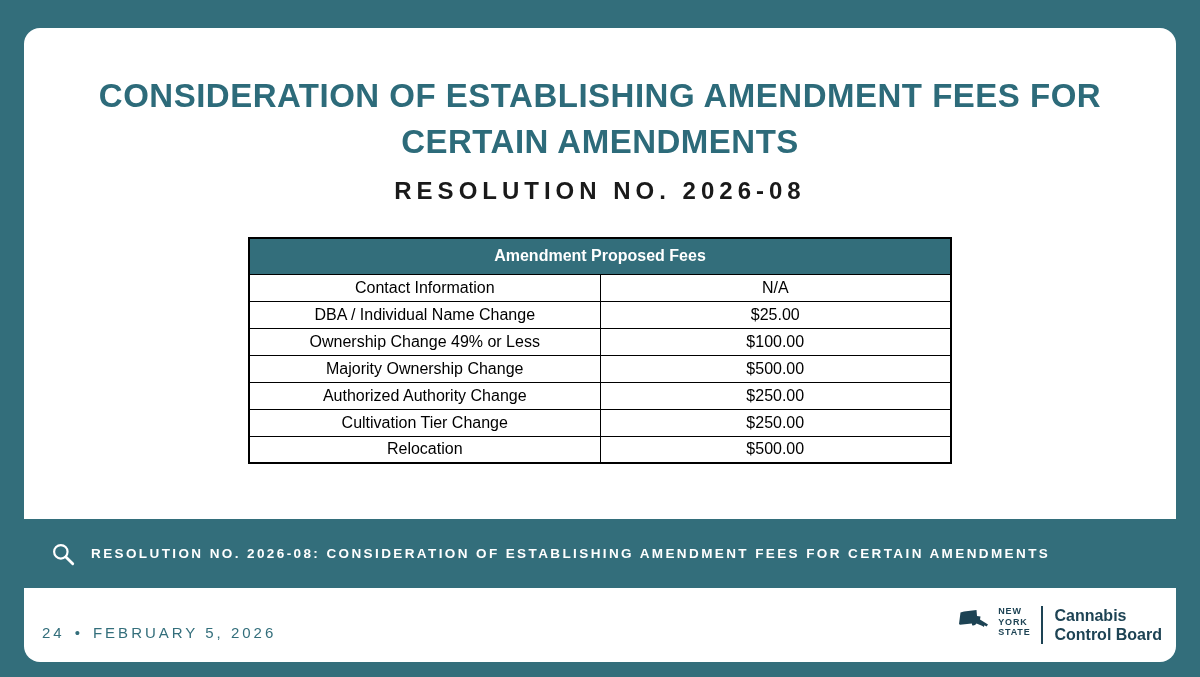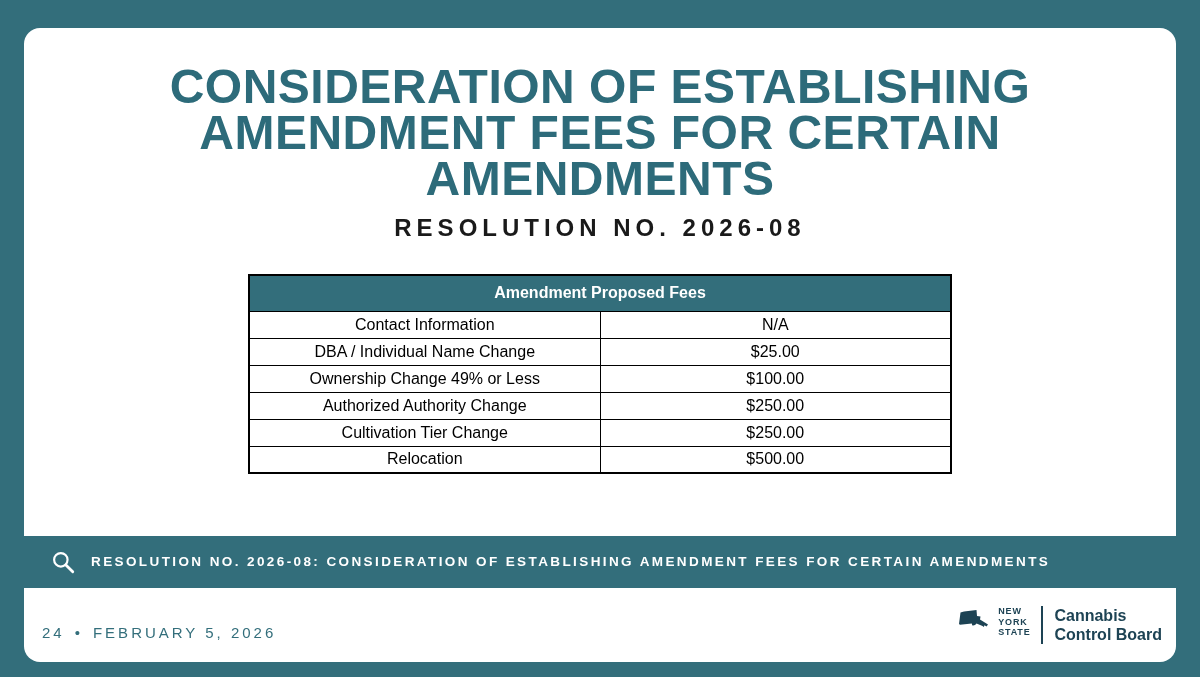--- a/index.html
+++ b/index.html
@@ -15,25 +15,25 @@
   }
   .main {
     background: #ffffff;
     border-radius: 16px 16px 0 0;
     flex: 1;
     padding-top: 34px;
   }
   .title {
     color: #2d6b7a;
     font-weight: bold;
-    font-size: 48px;
+    font-size: 33px;
     line-height: 46px;
     text-align: center;
     max-width: 1080px;
-    margin: 2px auto;
+    margin: 11px auto;
     letter-spacing: 0.5px;
   }
   .subtitle {
     margin-top: 12px;
     text-align: center;
     font-size: 24px;
     font-weight: bold;
     letter-spacing: 5px;
     color: #1a1a1a;
   }
@@ -57,21 +57,21 @@
     border: 1px solid #000;
     font-size: 16px;
     color: #000;
     text-align: center;
     height: 27px;
     padding: 1px 6px;
   }
   table.fees td.item { width: 466px; margin-left: 20px; }
   table.fees td.amount { width: 238px; }
   .band {
-    height: 52px;
+    height: 69px;
     background: #336e7b;
     display: flex;
     align-items: center;
     gap: 15px;
     padding: 0 26px;
   }
   .mag { display: inline-flex; flex: 0 0 auto; }
   .band-text {
     color: #ffffff;
     font-weight: bold;
@@ -141,20 +141,24 @@
           <td class="item">Contact Information</td>
           <td class="amount">N/A</td>
         </tr>
         <tr>
           <td class="item">DBA / Individual Name Change</td>
           <td class="amount">$25.00</td>
         </tr>
         <tr>
           <td class="item">Ownership Change 49% or Less</td>
           <td class="amount">$100.00</td>
+        </tr>
+        <tr>
+          <td class="item">Majority Ownership Change</td>
+          <td class="amount">$500.00</td>
         </tr>
         <tr>
           <td class="item">Authorized Authority Change</td>
           <td class="amount">$250.00</td>
         </tr>
         <tr>
           <td class="item">Cultivation Tier Change</td>
           <td class="amount">$250.00</td>
         </tr>
         <tr>

